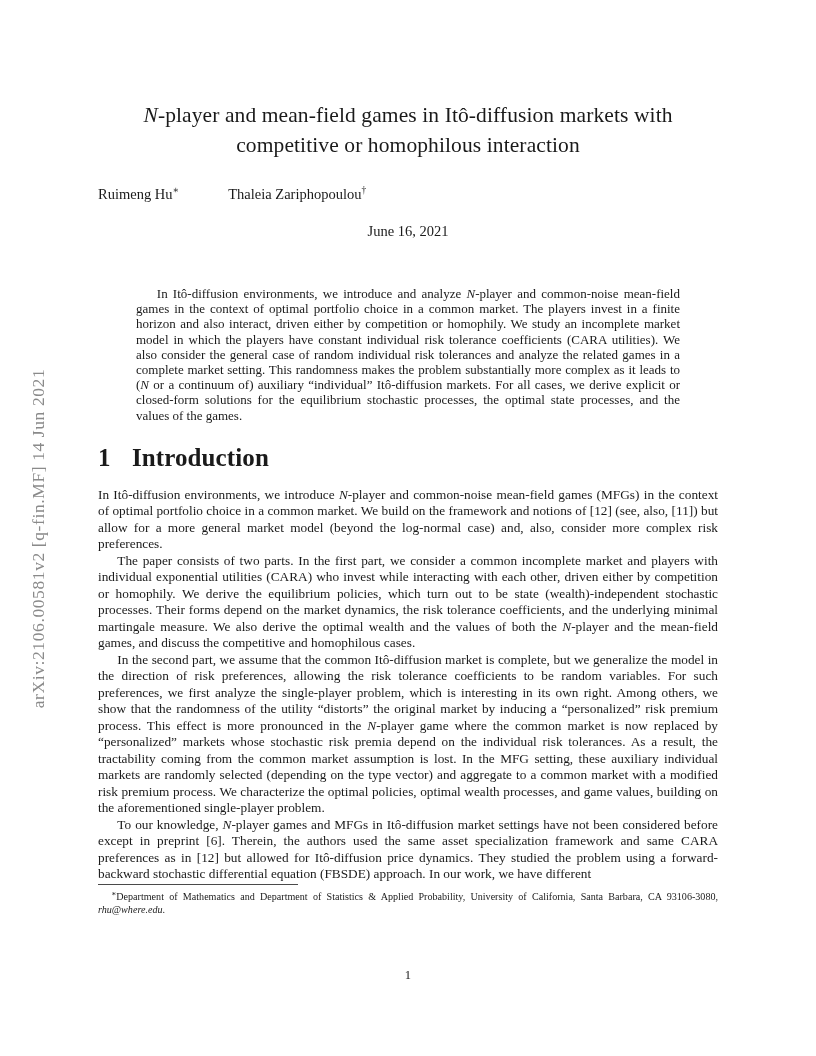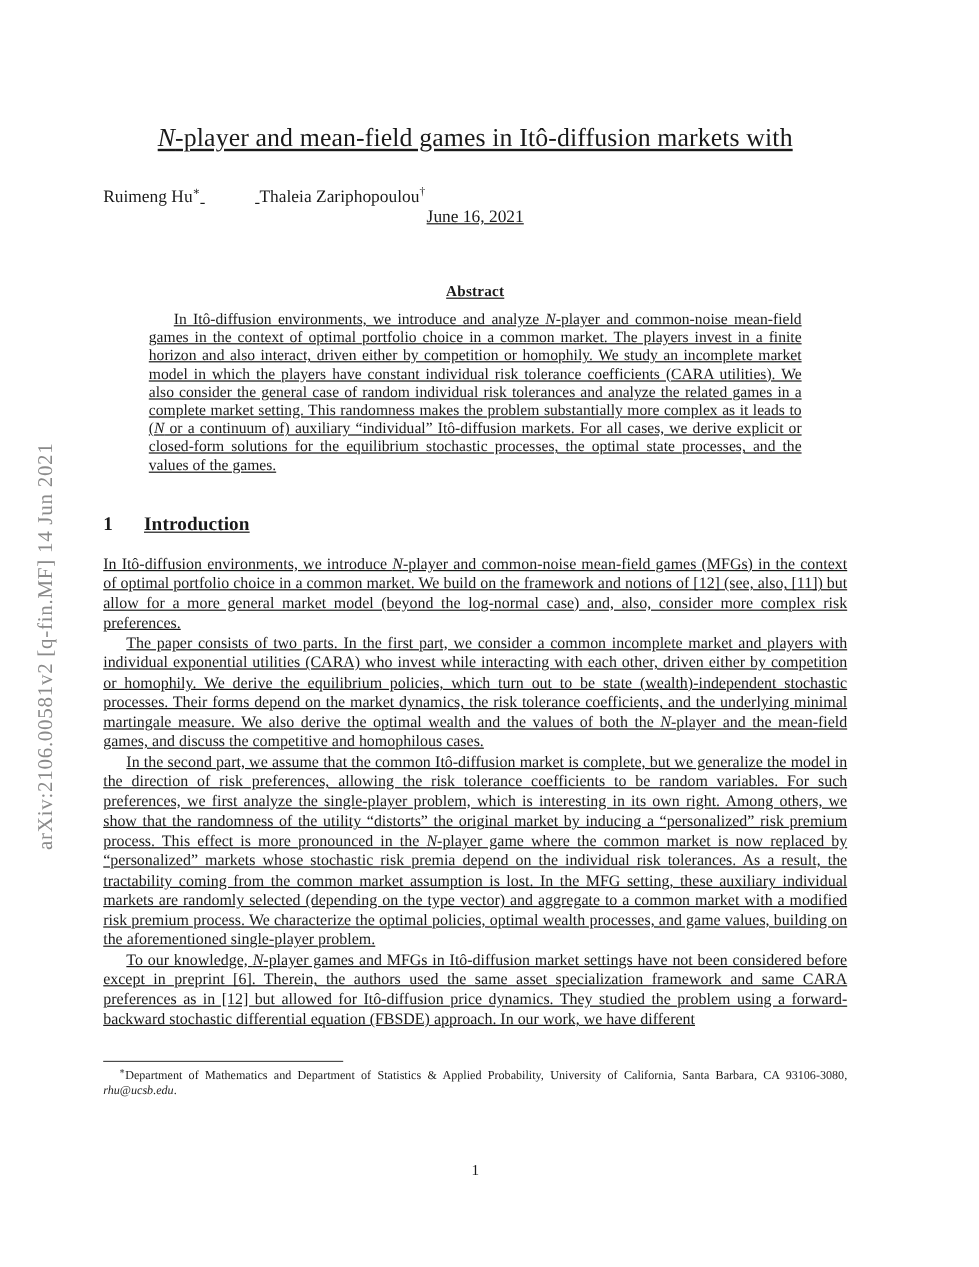--- a/index.html
+++ b/index.html
@@ -28,25 +28,24 @@
     font-family: "Liberation Serif", "DejaVu Serif", serif;
     font-size: 17.5px;
     letter-spacing: 0.6px;
     color: #8a8a8a;
     white-space: nowrap;
   }
 
   
   #page {
     position: absolute;
-    left: 86px;
+    left: 98px;
     top: 0;
     width: 620px;
     height: 804px;
-    text-decoration: underline;
   }
 
   
   #title-block {
     margin-top: 100px;
     text-align: center;
   }
   .doc-title {
     font-size: 21.5px;
     line-height: 30px;
@@ -59,20 +58,21 @@
   #authors {
     margin-top: 26px;
     text-align: left;
     font-size: 14.5px;
   }
   .author-name { display: inline-block; }
   #author-gap { display: inline-block; width: 42px; }
   sup.fn { font-size: 9.5px; vertical-align: super; line-height: 0; }
 
   #date-line {
+    margin-top: 20px;
     text-align: center;
     font-size: 14.5px;
   }
 
   
   #abstract-block {
     margin: 46px 38px 0 38px;
   }
   #abstract-heading {
     text-align: center;
@@ -84,22 +84,22 @@
   #abstract-body {
     font-size: 13px;
     line-height: 15.2px;
     text-align: justify;
     text-indent: 1.6em;
     hyphens: none;
   }
 
   
   #section-heading {
-    margin-top: 34px;
-    font-size: 16px;
+    margin-top: 21px;
+    font-size: 25px;
     font-weight: bold;
     letter-spacing: 0.1px;
   }
   #section-heading .secnum { display: inline-block; width: 34px; }
 
   
   #body-text {
     margin-top: 15px;
     font-size: 13.3px;
     line-height: 16.5px;
@@ -145,47 +145,47 @@
 </head>
 <body>
 
 <div id="arxiv-stamp">arXiv:2106.00581v2  [q-fin.MF]  14 Jun 2021</div>
 
 <div id="page">
 
   <div id="title-block">
     <div class="doc-title">
       <span class="mathit">N</span><span>-player and mean-field games in Itô-diffusion markets with</span><br>
+      <span>competitive or homophilous interaction</span>
     </div>
   </div>
 
   <div id="authors">
     <span class="author-name"><span>Ruimeng Hu</span><sup class="fn">∗</sup></span>
     <span id="author-gap"></span>
     <span class="author-name"><span>Thaleia Zariphopoulou</span><sup class="fn">†</sup></span>
   </div>
 
   <div id="date-line">June 16, 2021</div>
 
   <div id="abstract-block">
-    <div id="abstract-heading">Abstract</div>
     <div id="abstract-body">In Itô-diffusion environments, we introduce and analyze <span class="mathit">N</span>-player and common-noise mean-field games in the context of optimal portfolio choice in a common market. The players invest in a finite horizon and also interact, driven either by competition or homophily. We study an incomplete market model in which the players have constant individual risk tolerance coefficients (CARA utilities). We also consider the general case of random individual risk tolerances and analyze the related games in a complete market setting. This randomness makes the problem substantially more complex as it leads to (<span class="mathit">N</span> or a continuum of) auxiliary “individual” Itô-diffusion markets. For all cases, we derive explicit or closed-form solutions for the equilibrium stochastic processes, the optimal state processes, and the values of the games.</div>
   </div>
 
   <div id="section-heading">
     <span class="secnum">1</span><span>Introduction</span>
   </div>
 
   <div id="body-text">
     <p>In Itô-diffusion environments, we introduce <span class="mathit">N</span>-player and common-noise mean-field games (MFGs) in the context of optimal portfolio choice in a common market. We build on the framework and notions of [12] (see, also, [11]) but allow for a more general market model (beyond the log-normal case) and, also, consider more complex risk preferences.</p>
     <p class="indent">The paper consists of two parts. In the first part, we consider a common incomplete market and players with individual exponential utilities (CARA) who invest while interacting with each other, driven either by competition or homophily. We derive the equilibrium policies, which turn out to be state (wealth)-independent stochastic processes. Their forms depend on the market dynamics, the risk tolerance coefficients, and the underlying minimal martingale measure. We also derive the optimal wealth and the values of both the <span class="mathit">N</span>-player and the mean-field games, and discuss the competitive and homophilous cases.</p>
     <p class="indent">In the second part, we assume that the common Itô-diffusion market is complete, but we generalize the model in the direction of risk preferences, allowing the risk tolerance coefficients to be random variables. For such preferences, we first analyze the single-player problem, which is interesting in its own right. Among others, we show that the randomness of the utility “distorts” the original market by inducing a “personalized” risk premium process. This effect is more pronounced in the <span class="mathit">N</span>-player game where the common market is now replaced by “personalized” markets whose stochastic risk premia depend on the individual risk tolerances. As a result, the tractability coming from the common market assumption is lost. In the MFG setting, these auxiliary individual markets are randomly selected (depending on the type vector) and aggregate to a common market with a modified risk premium process. We characterize the optimal policies, optimal wealth processes, and game values, building on the aforementioned single-player problem.</p>
     <p class="indent">To our knowledge, <span class="mathit">N</span>-player games and MFGs in Itô-diffusion market settings have not been considered before except in preprint [6]. Therein, the authors used the same asset specialization framework and same CARA preferences as in [12] but allowed for Itô-diffusion price dynamics. They studied the problem using a forward-backward stochastic differential equation (FBSDE) approach. In our work, we have different</p>
   </div>
 
   <div id="footnotes">
     <div id="footnote-rule"></div>
-    <div class="footnote"><sup>∗</sup><span>Department of Mathematics and Department of Statistics &amp; Applied Probability, University of California, Santa Barbara, CA 93106-3080, </span><span class="email">rhu@ucsb.edu</span><span>.</span></div>
+    <div class="footnote"><sup>∗</sup><span>Department of Mathematics and Department of Statistics &amp; Applied Probability, University of California, Santa Barbara, CA 93106-3080, </span><span class="email">rhu@where.edu</span><span>.</span></div>
   </div>
 
   <div id="page-number">1</div>
 
 </div>
 
 </body></html>

